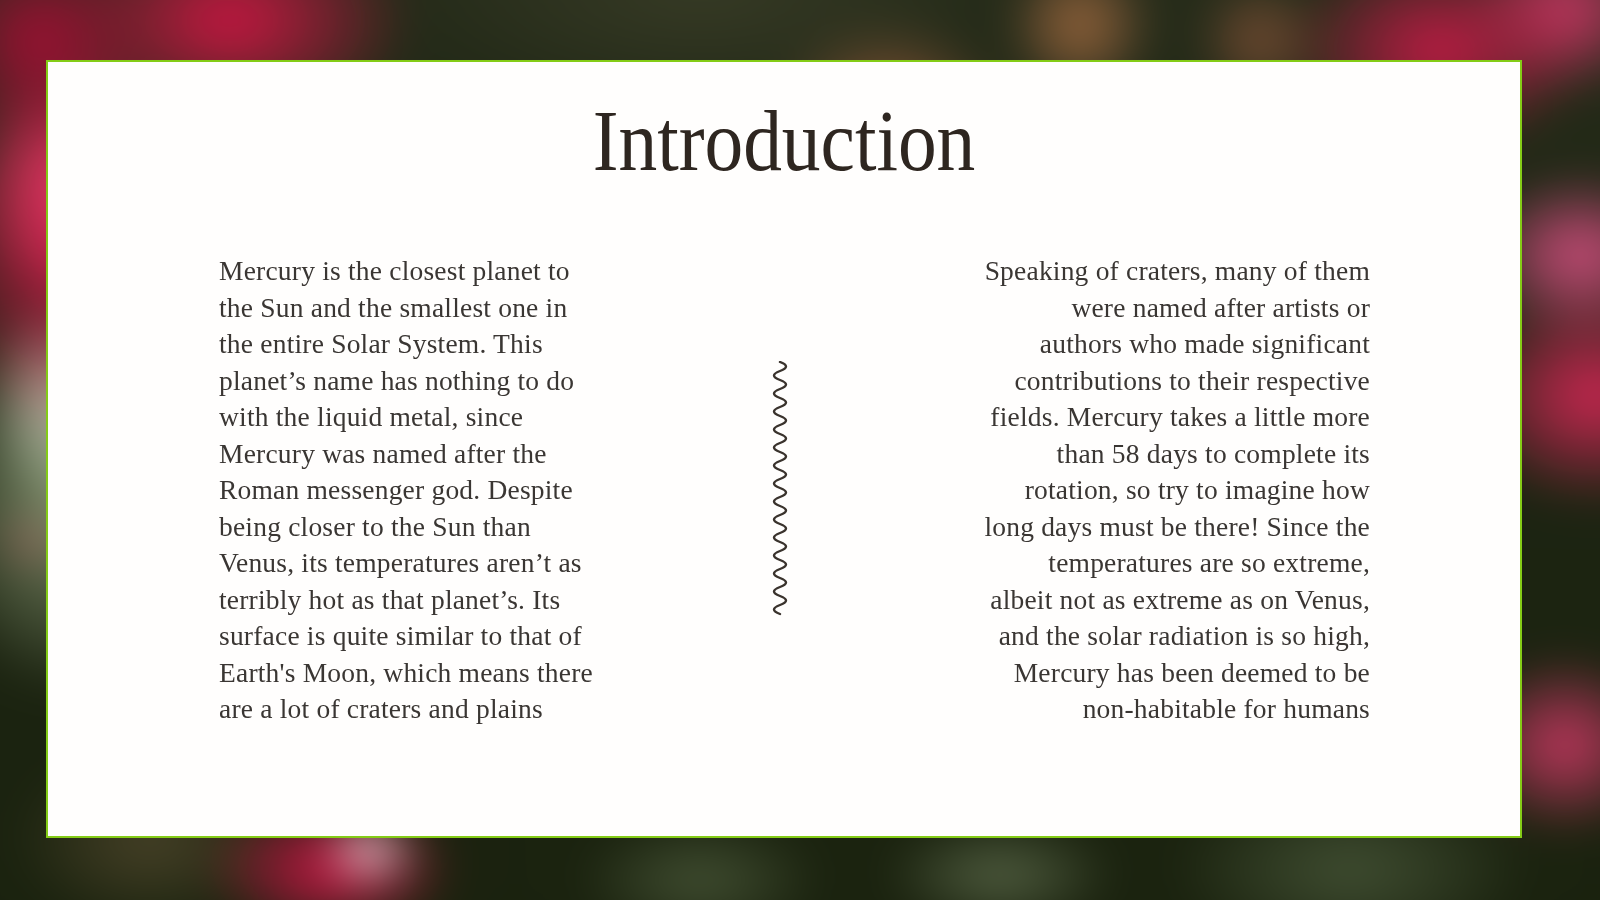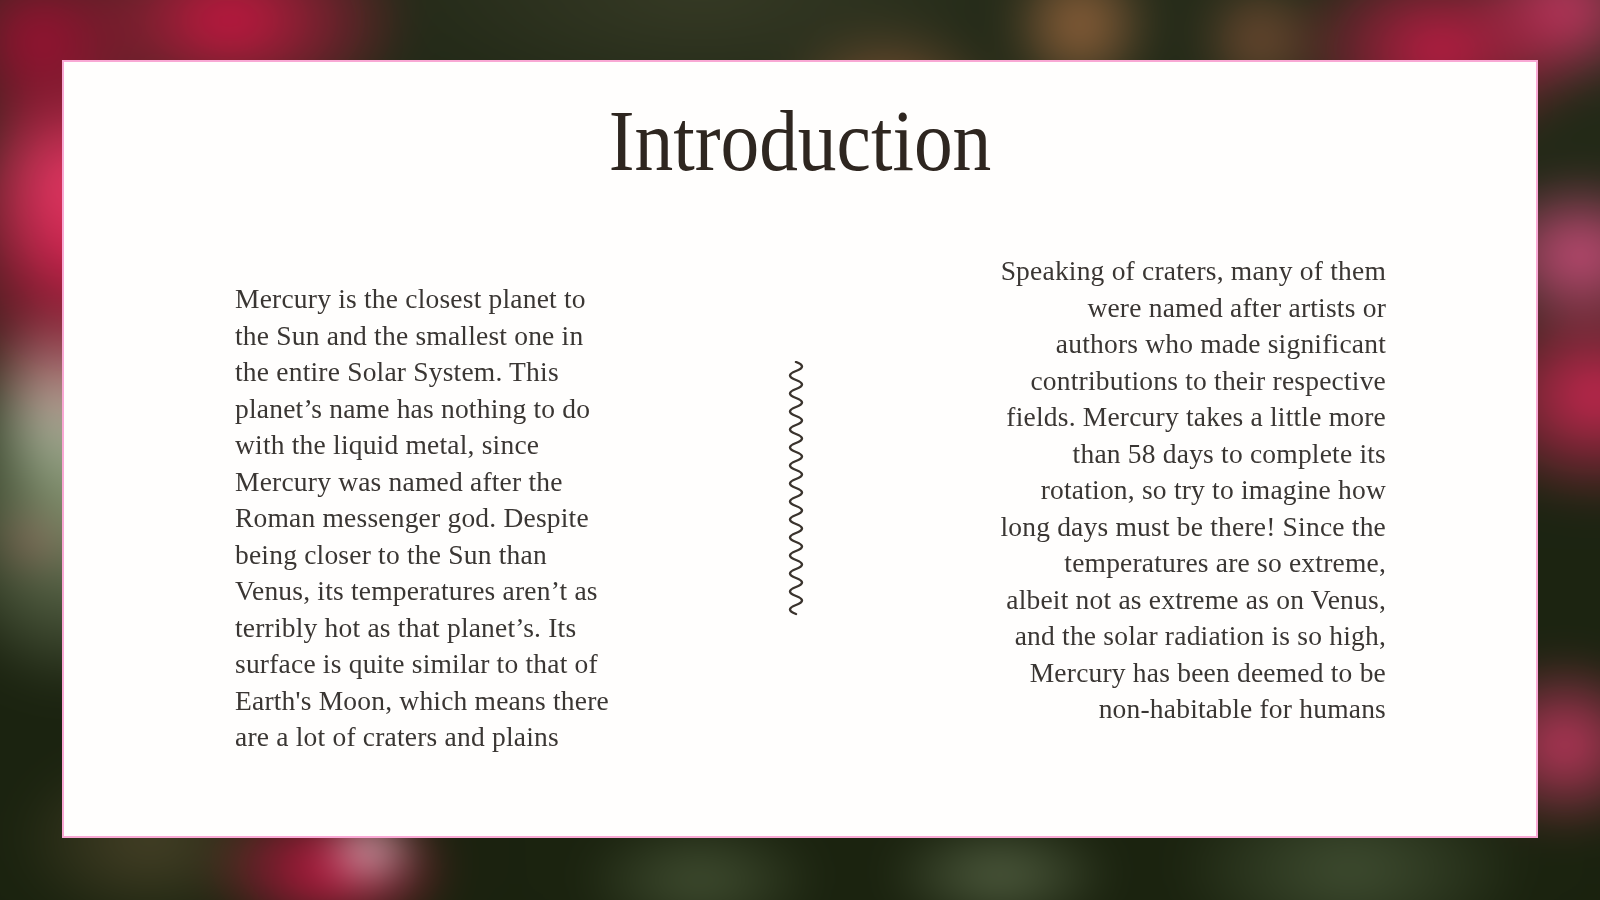--- a/index.html
+++ b/index.html
@@ -42,35 +42,35 @@
       radial-gradient(260px 130px at 1410px 930px, rgba(72,87,58,.85), rgba(72,87,58,0) 70%),
       radial-gradient(170px 80px at 1060px 935px, rgba(141,160,121,.5), rgba(141,160,121,0) 70%),
       radial-gradient(180px 90px at 760px 940px, rgba(118,138,98,.45), rgba(118,138,98,0) 70%),
       
       radial-gradient(420px 170px at 760px 50px, rgba(59,62,41,.8), rgba(59,62,41,0) 70%),
       linear-gradient(180deg, #262c1b 0%, #1d2514 45%, #1a220f 100%);
   }
 
   
   .card{
-    position:absolute;left:62px;top:60px;width:1476px;height:778px;
-    box-sizing:border-box;background:#fffefd;border:2px solid #f9a8d4;
+    position:absolute;left:46px;top:60px;width:1476px;height:778px;
+    box-sizing:border-box;background:#fffefd;border:2px solid #84cc16;
   }
   .card h1{
     position:absolute;top:36px;left:0;width:100%;margin:0;text-align:center;
     font-family:"Liberation Serif", serif;font-weight:400;
     font-size:86px;line-height:86px;color:#2e2620;
     transform:scaleX(.9);transform-origin:50% 50%;letter-spacing:0;
   }
   .col{
     position:absolute;top:191px;width:520px;
     font-size:27.5px;line-height:36.5px;color:#3a3633;
     letter-spacing:.2px;white-space:pre-line;
   }
-  .col-left{left:171px;margin-top:28px;}
+  .col-left{left:171px;}
   .col-right{left:802px;text-align:right;}
   .squiggle{position:absolute;left:719px;top:299px;}
 </style>
 </head>
 <body>
 
 <div class="backdrop">
   <div class="photo"></div>
 </div>
 

